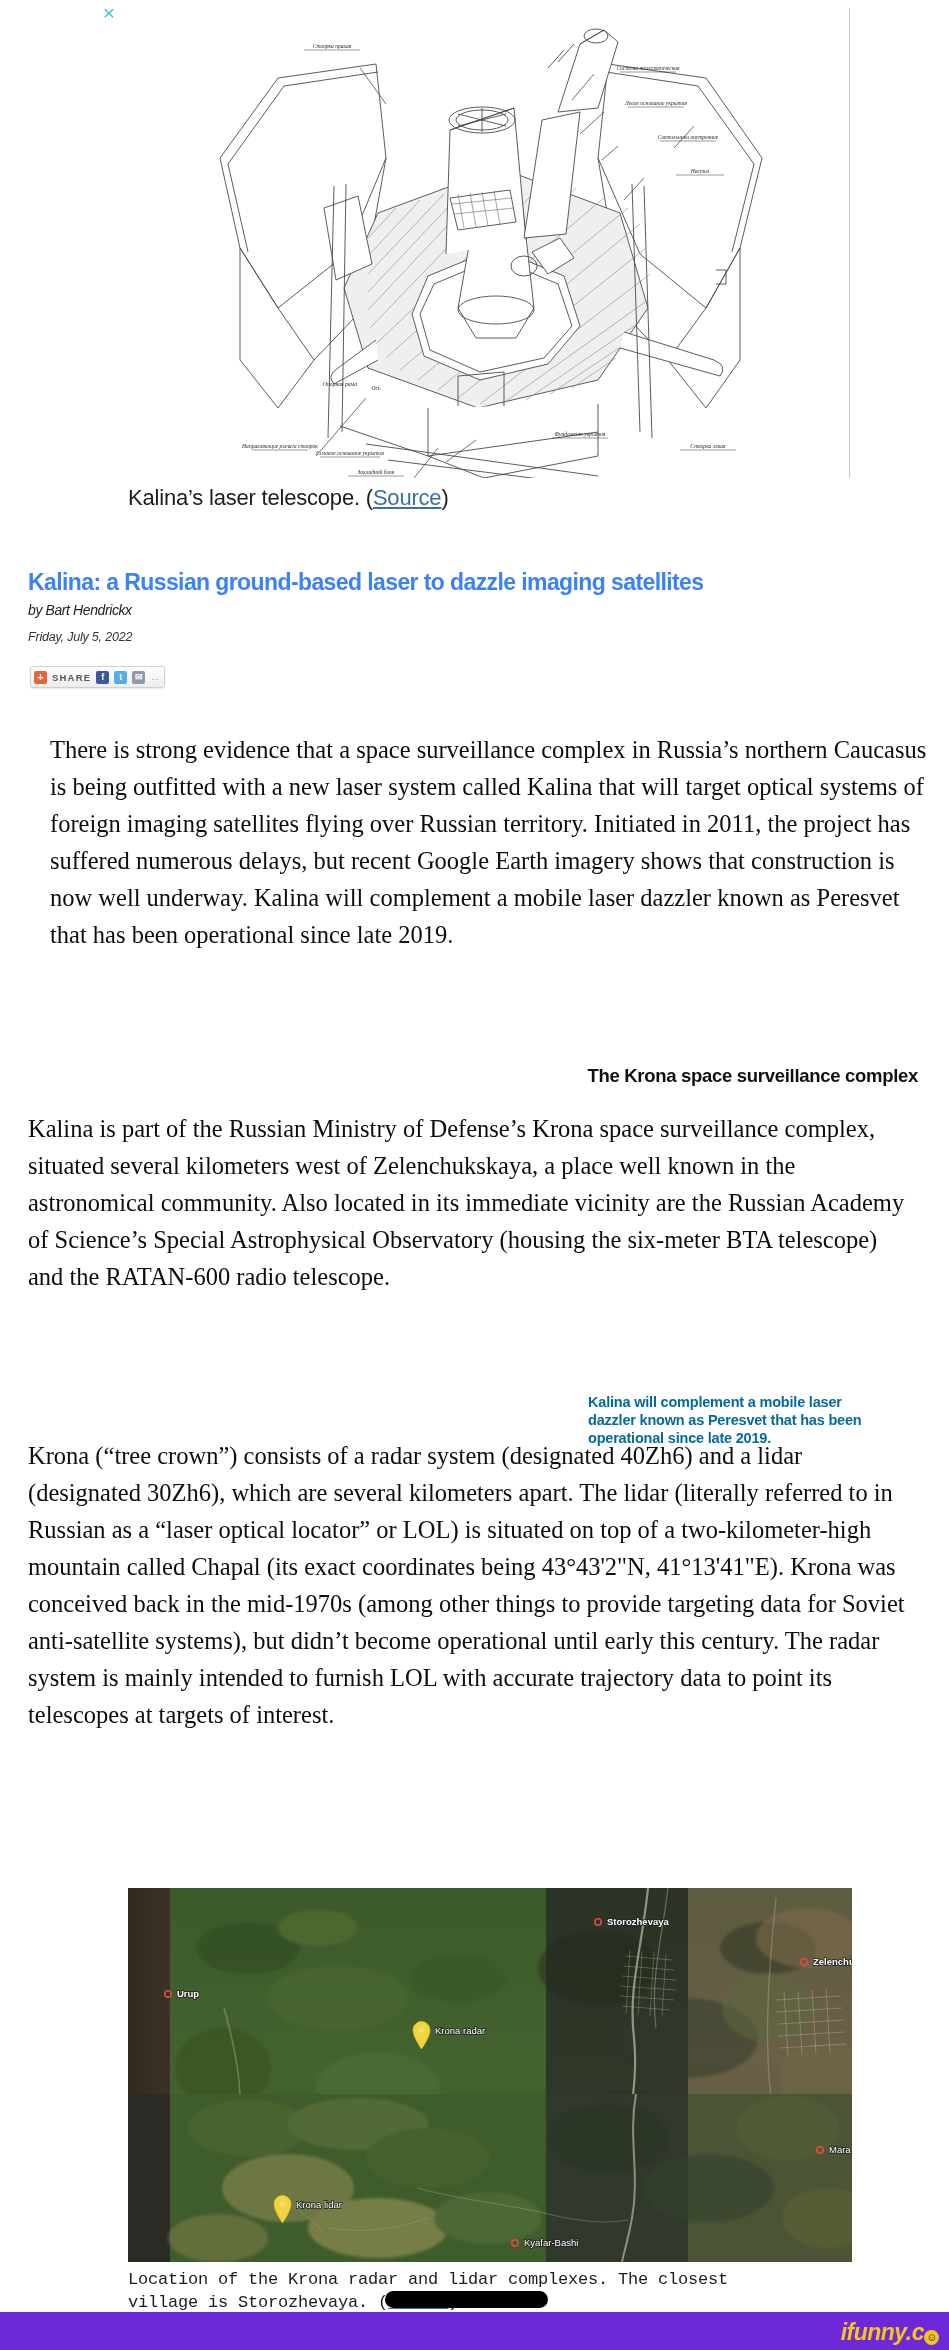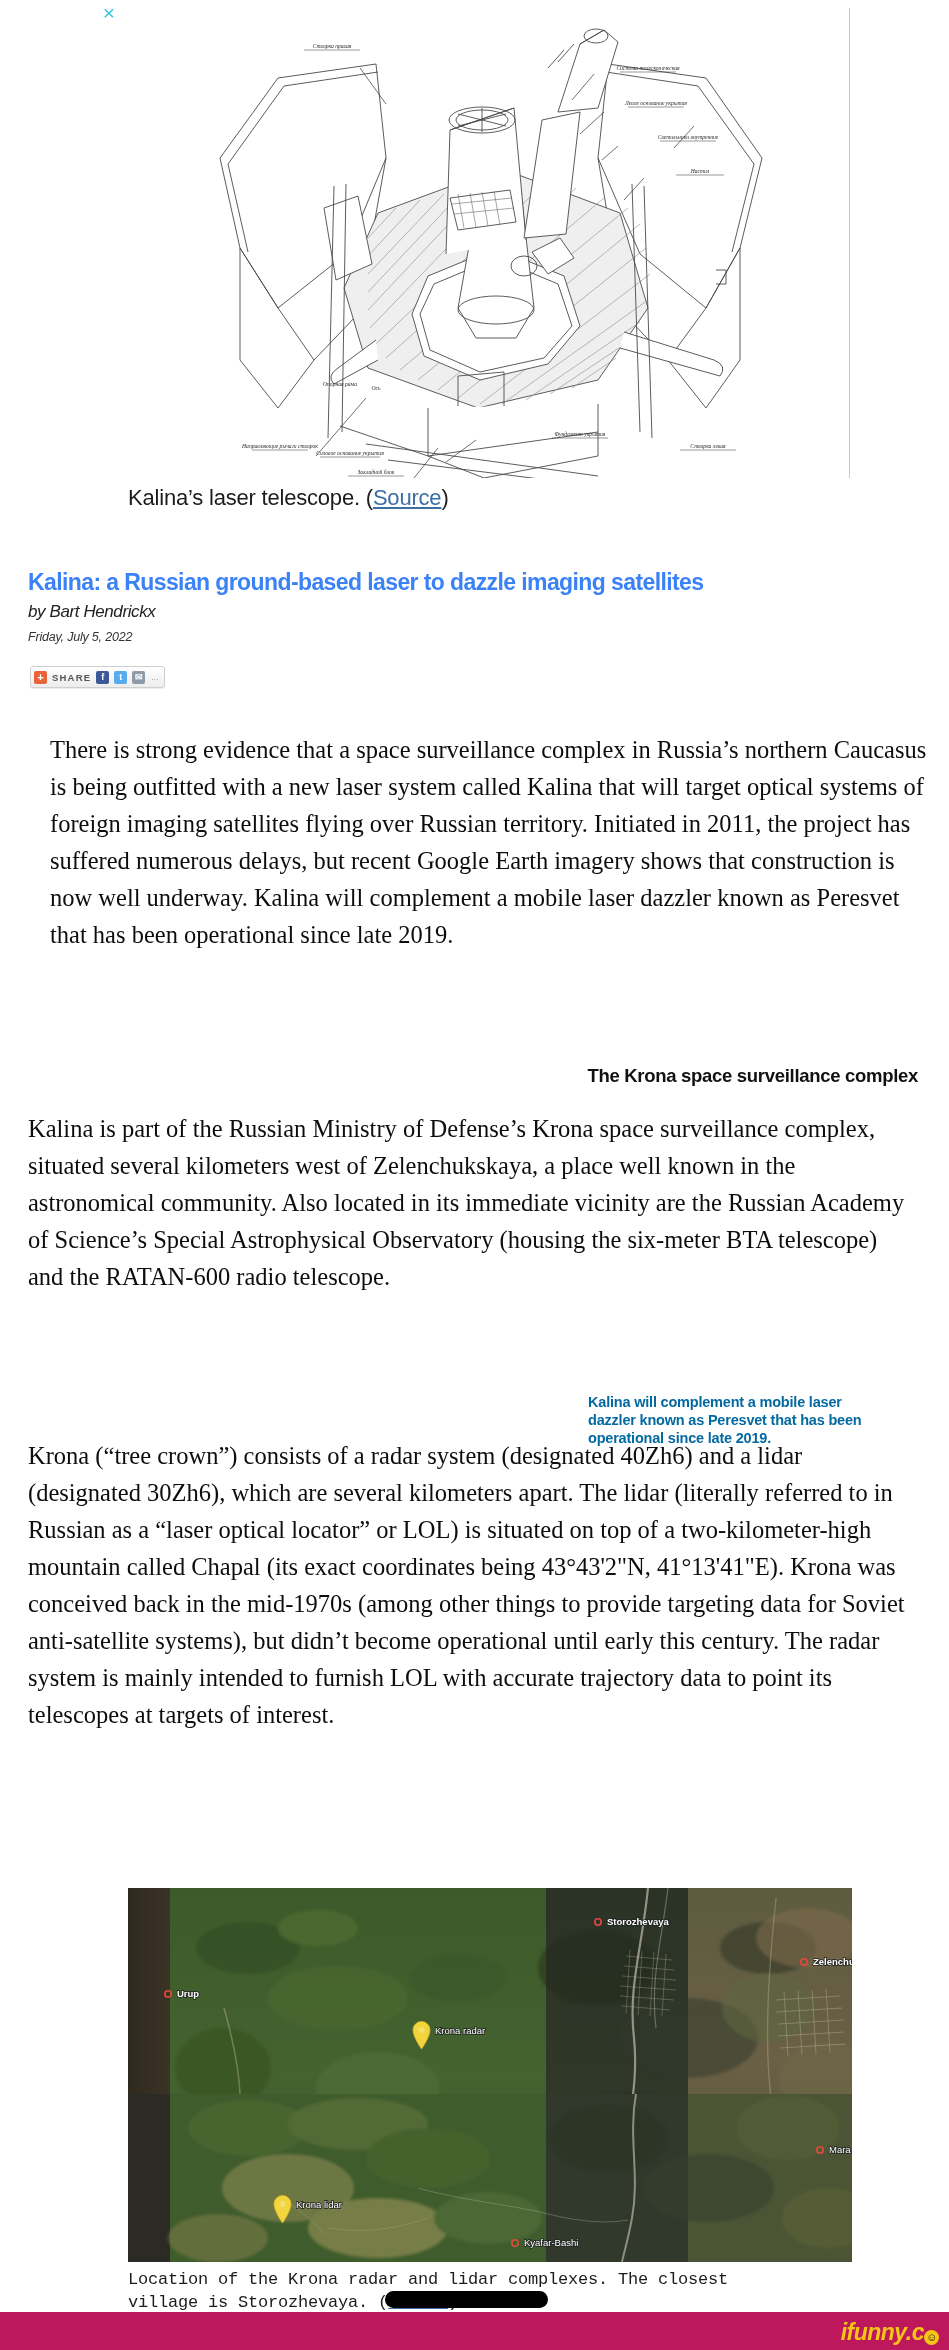--- a/index.html
+++ b/index.html
@@ -39,21 +39,21 @@
 
   
   .headline{
     position:absolute;left:28px;top:553px;width:900px;
     font-size:23px;font-weight:bold;color:#3b82f6;
     font-family:"Liberation Sans", sans-serif;
     letter-spacing:-0.6px;line-height:28px;
   }
   .byline{
     position:absolute;left:28px;top:602px;width:600px;
-    font-size:17px;font-style:italic;font-weight:500;color:#222;
+    font-size:14px;font-style:italic;font-weight:500;color:#222;
     font-family:"Liberation Sans", sans-serif;letter-spacing:-0.4px;
   }
   .pubdate{
     position:absolute;left:28px;top:630px;width:500px;
     font-size:12.5px;font-style:italic;color:#333;
     font-family:"Liberation Sans", sans-serif;letter-spacing:-0.2px;
   }
 
   
   .share-bar{
@@ -111,21 +111,21 @@
     font-family:Liberation Mono, monospace;
     font-size:17px;line-height:23px;color:#1c1c1c;letter-spacing:-0.2px;
   }
   .redaction{
     position:absolute;left:385px;top:2291px;width:163px;height:17px;
     background:#000;border-radius:9px;
   }
 
   
   .footer{
-    position:absolute;left:0;bottom:0;width:949px;height:38px;background:#be185d;
+    position:absolute;left:0;bottom:0;width:949px;height:38px;background:#6d28d9;
   }
   .ifunny{
     position:absolute;right:10px;bottom:4px;
     font-family:"Liberation Sans", sans-serif;
     font-size:23px;font-weight:bold;font-style:italic;color:#f5c518;
     letter-spacing:-0.5px;
   }
   .ifunny .smiley{
     display:inline-block;width:15px;height:15px;border-radius:50%;
     background:#f5c518;color:#1b1b1b;font-size:11px;line-height:15px;

